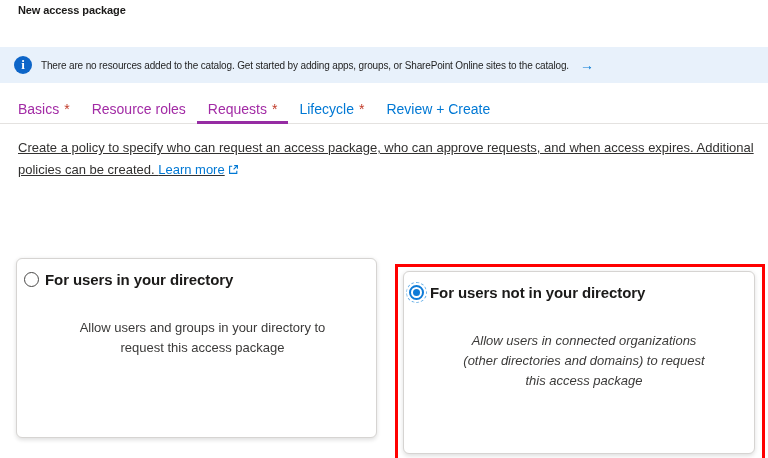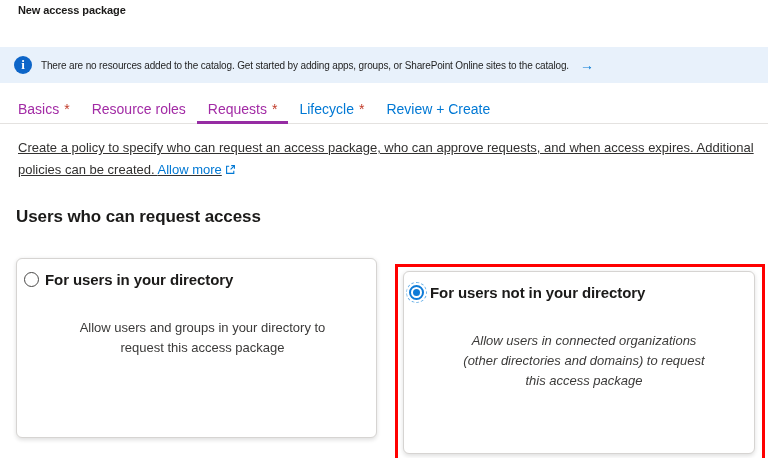--- a/index.html
+++ b/index.html
@@ -228,29 +228,28 @@
       <span class="req-mark">*</span>
     </div>
     <div class="tab unvisited">
       <span>Review + Create</span>
     </div>
   </div>
 
   <div class="desc">
     <div class="desc-line">Create a policy to specify who can request an access package, who can approve requests, and when access expires. Additional</div>
     <div class="desc-line">
-      <span>policies can be created. </span><a class="learn-more">Allow more</a><svg class="ext-icon" width="11" height="11" viewBox="0 0 11 11">
+      <span>policies can be created. </span><a class="learn-more">Learn more</a><svg class="ext-icon" width="11" height="11" viewBox="0 0 11 11">
           <path d="M4.2 2.2 H1.6 V9.4 H8.8 V6.8" fill="none" stroke="#0078d4" stroke-width="1.1"></path>
           <path d="M6.2 1.6 H9.4 V4.8" fill="none" stroke="#0078d4" stroke-width="1.1"></path>
           <path d="M9.2 1.8 L5.6 5.4" fill="none" stroke="#0078d4" stroke-width="1.1"></path>
         </svg>
     </div>
   </div>
 
-  <div class="section-heading">Users who can request access</div>
 
   <div class="cards-zone">
 
     <div class="card card-left">
       <div class="option-head">
         <div class="radio"></div>
         <div class="option-title">For users in your directory</div>
       </div>
       <div class="option-desc">
         <div>Allow users and groups in your directory to</div>

